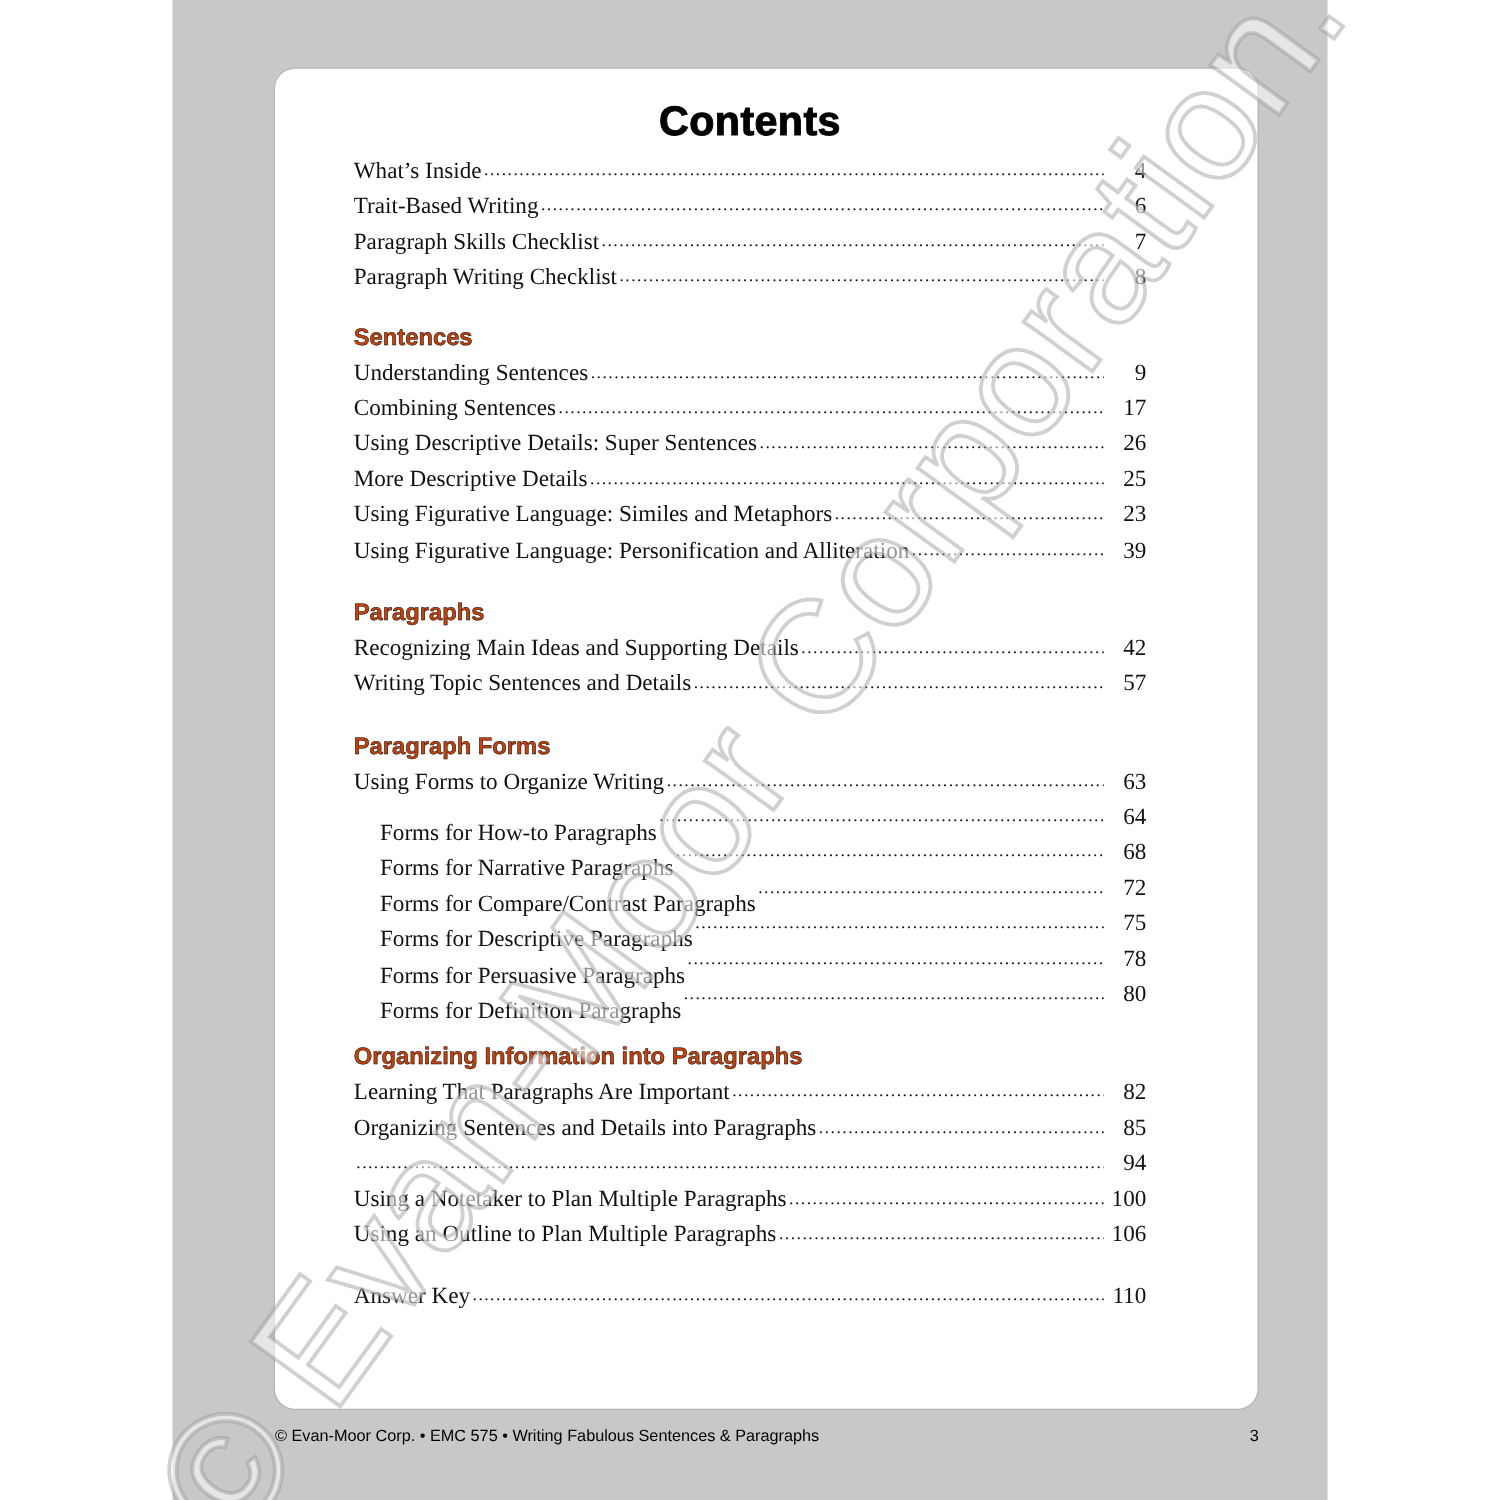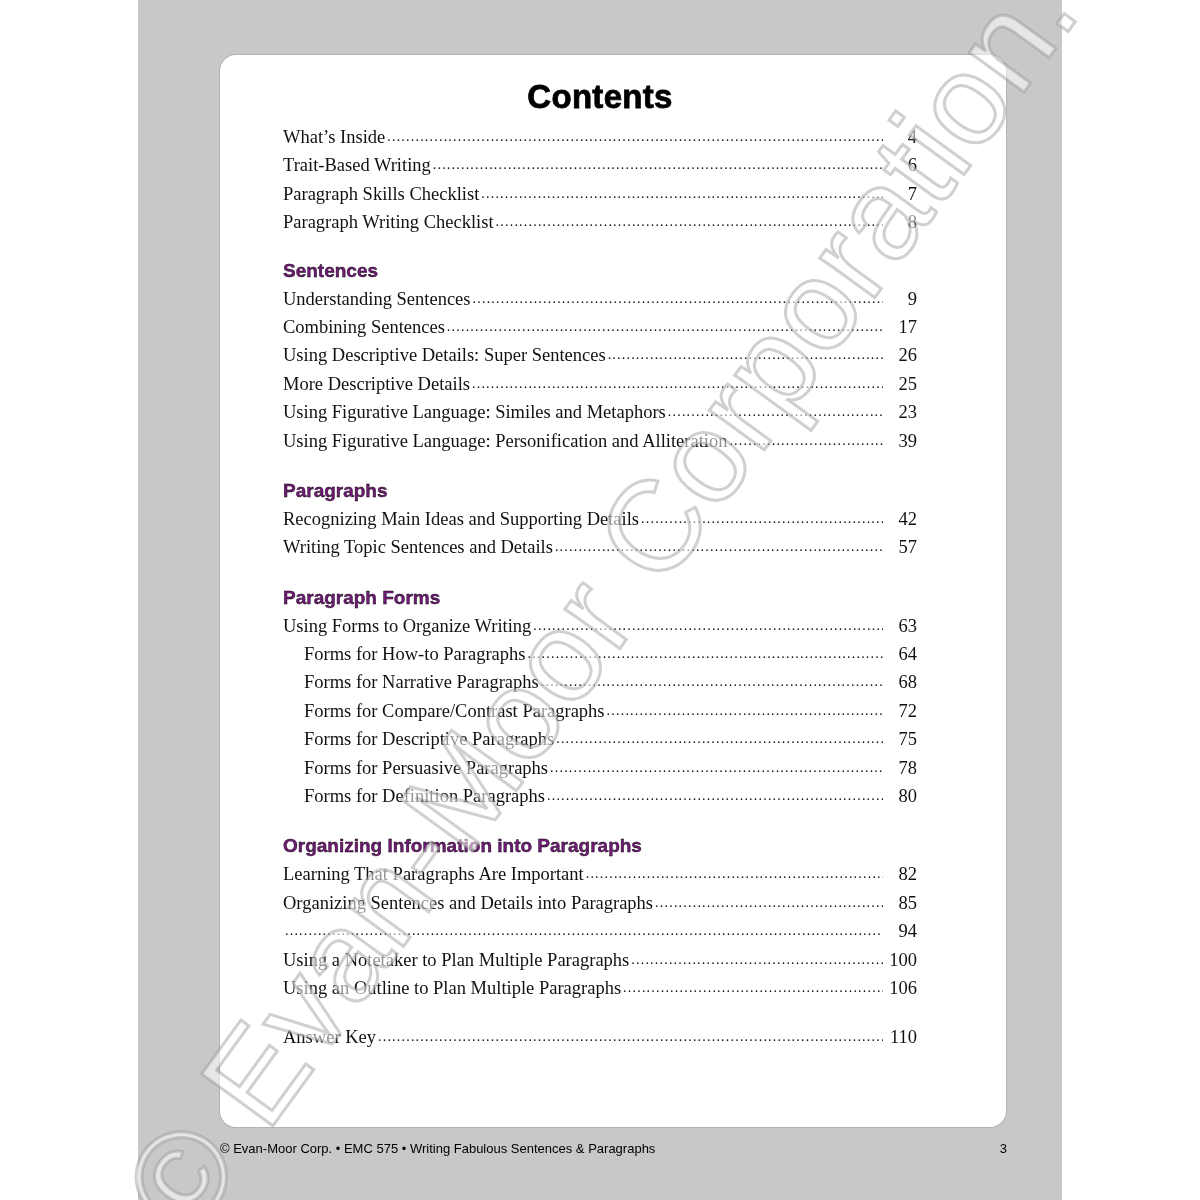--- a/index.html
+++ b/index.html
@@ -49,21 +49,21 @@
       position: absolute;
       left: 283px;
       width: 634px;
       top: 123px;
       font-family: "Liberation Serif", serif;
       font-size: 18.5px;
       color: #111;
     }
     .row {
       display: flex;
-      align-items: flex-end;
+      align-items: flex-start;
       height: 28.4px;
       line-height: 28.4px;
       white-space: nowrap;
     }
     .row.indent .label { padding-left: 21px; margin-top: 13px; }
     .row .label { flex: 0 0 auto; }
     .row .leader {
       flex: 1 1 auto;
       overflow: hidden;
       margin: 0 4px 0 2px;
@@ -76,21 +76,21 @@
     }
     .row .num {
       flex: 0 0 auto;
       min-width: 30px;
       text-align: right;
     }
     .section-head {
       font-family: "Liberation Sans", sans-serif;
       font-weight: 700;
       font-size: 19px;
-      color: #701a75;
+      color: #c2410c;
       height: 29px;
       line-height: 29px;
       -webkit-text-stroke: 0.4px #000;
     }
     .gap-sm { height: 19px; }
     .gap-md { height: 21px; }
     .footer {
       position: absolute;
       top: 1141px;
       left: 220px;

